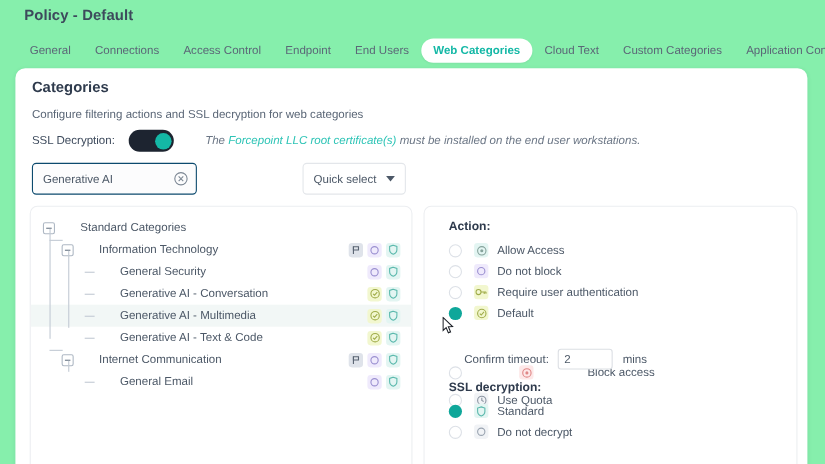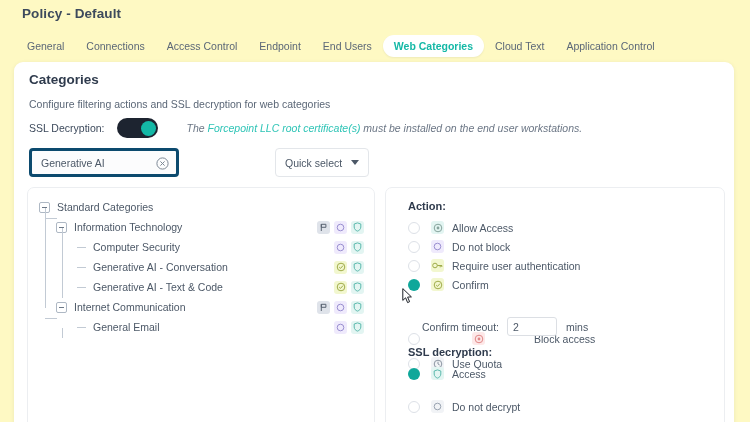--- a/index.html
+++ b/index.html
@@ -7,21 +7,21 @@
     margin: 0; padding: 0;
     width: 750px; height: 422px;
     overflow: hidden;
     background: #f4f5f7;
     font-family: "Liberation Sans", sans-serif;
     -webkit-font-smoothing: antialiased;
   }
   #root {
     position: relative;
     width: 750px; height: 422px;
-    background: #fef9c3;
+    background: #86efac;
   }
 
   
   .page-title {
     position: absolute;
     left: 22px; top: 6px;
     font-size: 13.5px;
     font-weight: bold;
     color: #3d4a5c;
     letter-spacing: .1px;
@@ -114,21 +114,21 @@
     text-align: right;
   }
   .ssl-note a { color: #2ec4b6; text-decoration: none; }
 
   
   .search-box {
     position: absolute;
     left: 15px; top: 86px;
     width: 150px; height: 29px;
     background: #fcfcfd;
-    border: 3px solid #0c4a6e;
+    border: 1px solid #0c4a6e;
     border-radius: 4px;
     display: flex;
     align-items: center;
     padding: 0 7px 0 9px;
   }
   .search-box .val {
     flex: 1;
     font-size: 10.5px;
     color: #4c5867;
   }
@@ -178,21 +178,21 @@
     position: relative;
     height: 20px;
     display: flex;
     align-items: center;
     font-size: 10.5px;
     color: #4c5867;
     cursor: pointer;
   }
   .trow.selected { background: #f2f7f6; }
 
-  .trow .label { white-space: nowrap; }
+  .trow .label { white-space: nowrap; margin-left: 16px; }
 
   
   .lvl0 { padding-left: 11px; }
   .lvl1 { padding-left: 28px; }
   .lvl2 { padding-left: 49px; }
 
   .expander {
     width: 11px; height: 11px;
     border: 1px solid #aeb8c4;
     border-radius: 2px;
@@ -330,20 +330,21 @@
   <div class="page-title">Policy - Default</div>
 
   <div class="tabbar" id="tabbar">
       <div class="tab">General</div>
       <div class="tab">Connections</div>
       <div class="tab">Access Control</div>
       <div class="tab">Endpoint</div>
       <div class="tab">End Users</div>
       <div class="tab active">Web Categories</div>
       <div class="tab">Cloud Text</div>
+      <div class="tab">Custom Categories</div>
       <div class="tab">Application Control</div>
     </div>
 
   <div class="card">
 
     <div class="card-title">Categories</div>
     <div class="card-sub">Configure filtering actions and SSL decryption for web categories</div>
 
     <div class="ssl-row">
       <span class="ssl-label">SSL Decryption:</span>
@@ -393,37 +394,54 @@
               </span>
               <span class="badge b-teal">
                 <svg width="9" height="10" viewBox="0 0 9 10">
                   <path d="M4.5 0.9 L7.8 2 V5 C7.8 7.1 6.3 8.5 4.5 9.1 C2.7 8.5 1.2 7.1 1.2 5 V2 Z" stroke="#5cb9ad" stroke-width="1" fill="none"></path>
                 </svg>
               </span>
             </span>
           </div>
           <div class="trow lvl2">
             <span class="elbow"></span>
-            <span class="label">Computer Security</span>
+            <span class="label">General Security</span>
             <span class="badges">
               <span class="badge b-violet">
                 <svg width="9" height="9" viewBox="0 0 9 9">
                   <circle cx="4.5" cy="4.5" r="3.3" stroke="#9a8fd0" stroke-width="1" fill="none"></circle>
                 </svg>
               </span>
               <span class="badge b-teal">
                 <svg width="9" height="10" viewBox="0 0 9 10">
                   <path d="M4.5 0.9 L7.8 2 V5 C7.8 7.1 6.3 8.5 4.5 9.1 C2.7 8.5 1.2 7.1 1.2 5 V2 Z" stroke="#5cb9ad" stroke-width="1" fill="none"></path>
                 </svg>
               </span>
             </span>
           </div>
           <div class="trow lvl2">
             <span class="elbow"></span>
             <span class="label">Generative AI - Conversation</span>
+            <span class="badges">
+              <span class="badge b-lime">
+                <svg width="10" height="10" viewBox="0 0 10 10">
+                  <circle cx="5" cy="5" r="3.8" stroke="#a0ac4a" stroke-width="1" fill="none"></circle>
+                  <path d="M3.2 5.1 L4.5 6.4 L7 3.6" stroke="#a0ac4a" stroke-width="1" fill="none"></path>
+                </svg>
+              </span>
+              <span class="badge b-teal">
+                <svg width="9" height="10" viewBox="0 0 9 10">
+                  <path d="M4.5 0.9 L7.8 2 V5 C7.8 7.1 6.3 8.5 4.5 9.1 C2.7 8.5 1.2 7.1 1.2 5 V2 Z" stroke="#5cb9ad" stroke-width="1" fill="none"></path>
+                </svg>
+              </span>
+            </span>
+          </div>
+          <div class="trow lvl2 selected">
+            <span class="elbow"></span>
+            <span class="label">Generative AI - Multimedia</span>
             <span class="badges">
               <span class="badge b-lime">
                 <svg width="10" height="10" viewBox="0 0 10 10">
                   <circle cx="5" cy="5" r="3.8" stroke="#a0ac4a" stroke-width="1" fill="none"></circle>
                   <path d="M3.2 5.1 L4.5 6.4 L7 3.6" stroke="#a0ac4a" stroke-width="1" fill="none"></path>
                 </svg>
               </span>
               <span class="badge b-teal">
                 <svg width="9" height="10" viewBox="0 0 9 10">
                   <path d="M4.5 0.9 L7.8 2 V5 C7.8 7.1 6.3 8.5 4.5 9.1 C2.7 8.5 1.2 7.1 1.2 5 V2 Z" stroke="#5cb9ad" stroke-width="1" fill="none"></path>
@@ -527,21 +545,21 @@
             <span>Require user authentication</span>
           </div>
           <div class="opt" style="top: 87px;">
             <span class="radio on"></span>
             <span class="badge b-lime">
               <svg width="10" height="10" viewBox="0 0 10 10">
                 <circle cx="5" cy="5" r="3.8" stroke="#a0ac4a" stroke-width="1" fill="none"></circle>
                 <path d="M3.2 5.1 L4.5 6.4 L7 3.6" stroke="#a0ac4a" stroke-width="1" fill="none"></path>
               </svg>
             </span>
-            <span>Confirm</span>
+            <span>Default</span>
           </div>
           <div class="opt" style="top: 122px; margin-top: 44px;">
             <span class="radio"></span>
             <span class="badge b-plain">
               <svg width="10" height="10" viewBox="0 0 10 10">
                 <circle cx="5" cy="5" r="3.8" stroke="#8b95a2" stroke-width="1" fill="none"></circle>
                 <path d="M5 2.7 V5 L6.7 6" stroke="#8b95a2" stroke-width="1" fill="none"></path>
               </svg>
             </span>
             <span>Use Quota</span>
@@ -566,23 +584,23 @@
 
       <div class="ssl-dec-title">SSL decryption:</div>
       <div id="ssl-options">
           <div class="opt" style="top: 176px;">
             <span class="radio on"></span>
             <span class="badge b-teal">
               <svg width="9" height="10" viewBox="0 0 9 10">
                 <path d="M4.5 0.9 L7.8 2 V5 C7.8 7.1 6.3 8.5 4.5 9.1 C2.7 8.5 1.2 7.1 1.2 5 V2 Z" stroke="#5cb9ad" stroke-width="1" fill="none"></path>
               </svg>
             </span>
-            <span>Access</span>
-          </div>
-          <div class="opt" style="top: 209px;">
+            <span>Standard</span>
+          </div>
+          <div class="opt" style="top: 195px;">
             <span class="radio"></span>
             <span class="badge b-plain">
               <svg width="9" height="9" viewBox="0 0 9 9">
                 <circle cx="4.5" cy="4.5" r="3.3" stroke="#9aa4b1" stroke-width="1" fill="none"></circle>
               </svg>
             </span>
             <span>Do not decrypt</span>
           </div>
         </div>
     </div>

